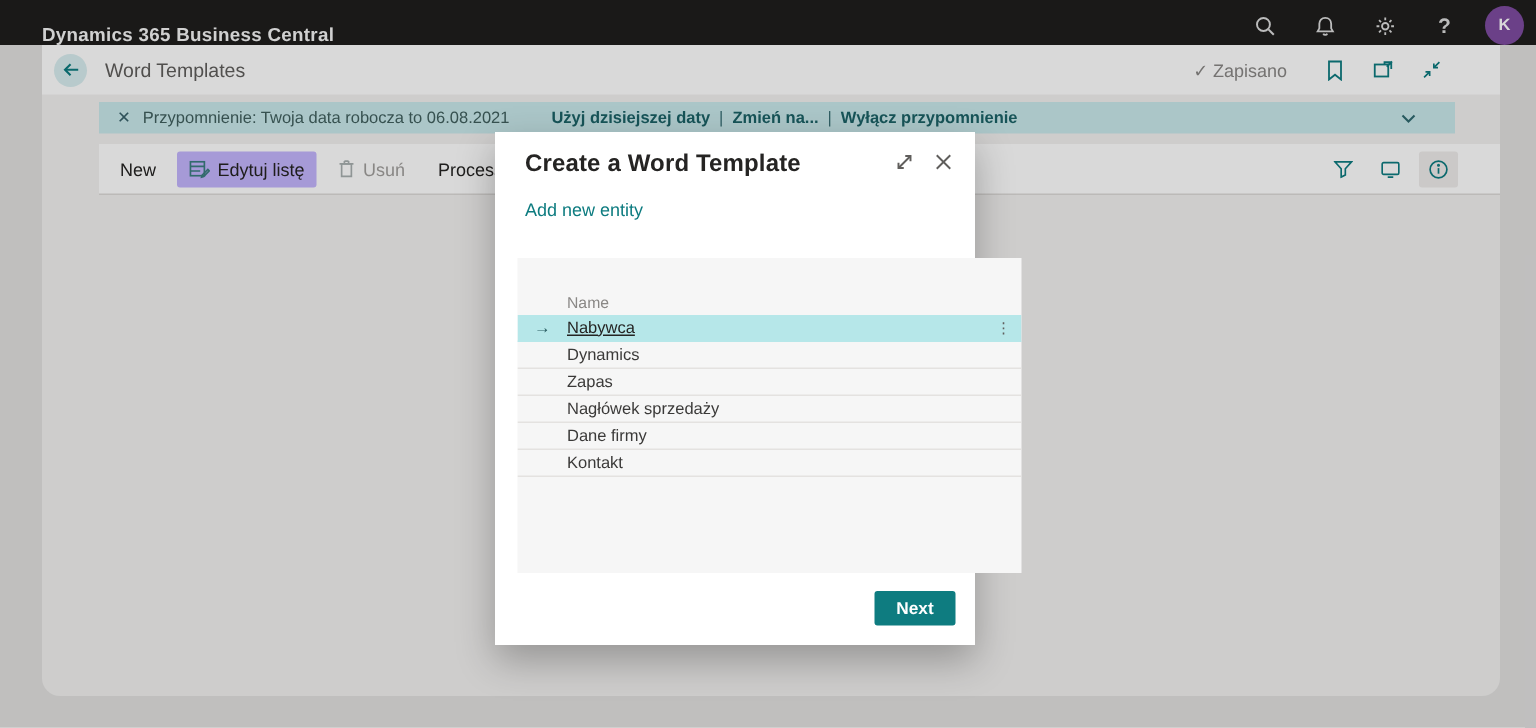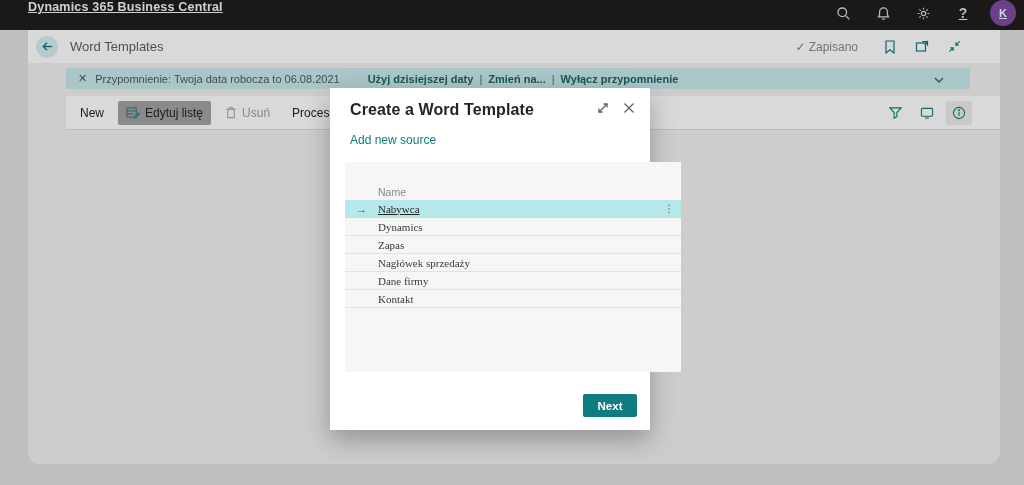--- a/index.html
+++ b/index.html
@@ -6,23 +6,22 @@
   html,body { width:1024px; height:485px; overflow:hidden; }
   body {
     font-family:"Liberation Sans", sans-serif;
     background:#e2e1e0;
     position:relative;
   }
 
   
   .topbar {
     position:absolute; left:0; top:0; width:1024px; height:30px;
-    background:#1f1e1d; display:flex; align-items:flex-start;
+    background:#1f1e1d; display:flex; align-items:flex-end;
     color:#f5f5f5;
-    text-decoration:underline;
   }
   .topbar-title { margin-left:28px; font-size:12.5px; font-weight:bold; letter-spacing:.2px; }
   .topbar-right { margin-left:auto; display:flex; align-items:center; gap:14px; margin-right:8px; }
   .tb-icon { width:26px; height:26px; display:flex; align-items:center; justify-content:center; cursor:pointer; }
   .tb-icon svg { stroke:#dcdcdc; fill:none; stroke-width:1.3; }
   .help-glyph { font-size:14px; font-weight:bold; color:#dcdcdc; }
   .avatar {
     width:26px; height:26px; border-radius:50%;
     display:flex; align-items:center; justify-content:center;
     color:#fff; font-size:11px; font-weight:bold; cursor:pointer;
@@ -66,21 +65,21 @@
   .banner-chevron svg { stroke:#2f6a70; fill:none; stroke-width:1.4; }
 
   
   .toolbar {
     position:absolute; left:38px; top:66px; width:934px; height:34px;
     background:#ffffff; display:flex; align-items:center;
     border-bottom:1px solid #dddbd9; font-size:12px; color:#252423;
   }
   .tool-item { display:flex; align-items:center; gap:5px; padding:5px 8px; margin-left:6px; cursor:pointer; border-radius:2px; white-space:nowrap; }
   .tool-item svg { stroke:#3d7e80; fill:none; stroke-width:1.2; }
-  .tool-item.active { background:#a3a3a3; }
+  .tool-item.active { background:#c4b5fd; }
   .tool-item.disabled { color:#a19f9d; cursor:default; }
   .tool-item.disabled svg { stroke:#a8b0b0; }
   .toolbar-right { margin-left:auto; display:flex; align-items:center; gap:6px; padding-right:28px; }
   .tr-icon { width:26px; height:24px; display:flex; align-items:center; justify-content:center; cursor:pointer; border-radius:2px; }
   .tr-icon svg { stroke:#0e7c80; fill:none; stroke-width:1.2; }
   .tr-icon.active { background:#efedec; }
 
   
   .overlay {
     position:absolute; left:0; top:0; width:1024px; height:485px;
@@ -94,32 +93,32 @@
   }
   .modal-head { display:flex; align-items:flex-start; padding:13px 14px 0 20px; }
   .modal-title { font-size:16px; font-weight:bold; color:#252423; letter-spacing:.1px; }
   .modal-head-icons { margin-left:auto; display:flex; gap:12px; }
   .m-icon { width:14px; height:14px; display:flex; align-items:center; justify-content:center; cursor:pointer; }
   .m-icon svg { stroke:#605e5c; fill:none; stroke-width:1.3; }
   .modal-desc { padding:10px 20px 0 20px; font-size:11px; color:#605e5c; }
   .add-link { margin:14px 20px 0 20px; display:inline-block; font-size:12px; color:#0e7c80; cursor:pointer; }
 
   .etable {
-    position:absolute; left:15px; top:74px; width:336px; height:210px;
+    position:absolute; left:15px; top:84px; width:336px; height:210px;
     background:#f6f6f6; overflow:hidden; font-size:11px;
   }
   .thead-blank { height:21px; }
   .thead { height:17px; display:flex; align-items:center; color:#8a8886; font-size:10.5px; }
   .thead .hname { margin-left:33px; }
   .trow {
     height:18px; display:flex; align-items:center; color:#3b3a39;
     border-bottom:1px solid #e4e2e0; cursor:pointer;
   }
   .trow .arrow { width:33px; text-align:center; font-size:11px; color:#2b5f63; }
-  .trow .rname { flex:1;font-family:Liberation Serif, serif; }
+  .trow .rname { flex:1; }
   .trow .rname.u { text-decoration:underline; color:#252423; }
   .trow .kebab { width:24px; text-align:center; color:#605e5c; font-size:10px; letter-spacing:0; }
   .trow.selected { background:#b6e7e9; border-bottom-color:#b6e7e9; }
 
   .modal-footer { position:absolute; right:13px; bottom:13px; }
   .next-btn {
     min-width:54px; height:23px; border:none; border-radius:2px;
     color:#fff; font-family:"Liberation Sans",sans-serif;
     font-size:11.5px; font-weight:bold; cursor:pointer; padding:0 12px;
   }
@@ -272,21 +271,21 @@
           </svg>
       </div>
       <div class="m-icon">
         <svg width="12" height="12" viewBox="0 0 12 12">
             <line x1="1.5" y1="1.5" x2="10.5" y2="10.5"></line>
             <line x1="10.5" y1="1.5" x2="1.5" y2="10.5"></line>
           </svg>
       </div>
     </div>
   </div>
-  <span class="add-link">Add new source</span>
+  <span class="add-link">Add new entity</span>
 
   <div class="etable">
     <div class="thead-blank"></div>
     <div class="thead">
       <span class="hname">Name</span>
     </div>
     <div id="etable-body">
         <div class="trow selected">
           <span class="arrow">→</span>
           <span class="rname u">Nabywca</span>

